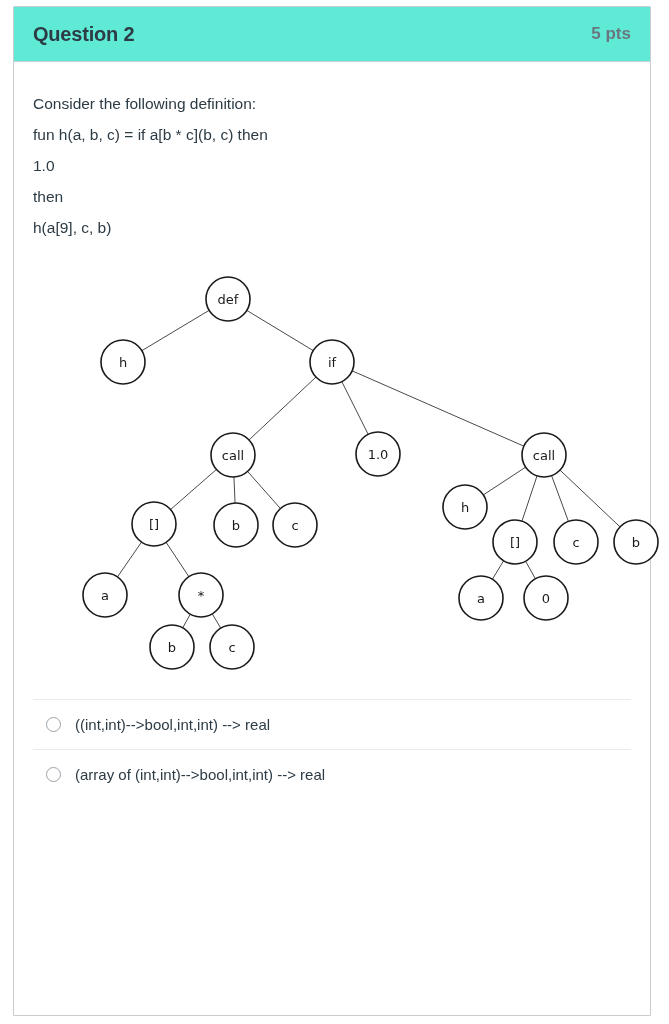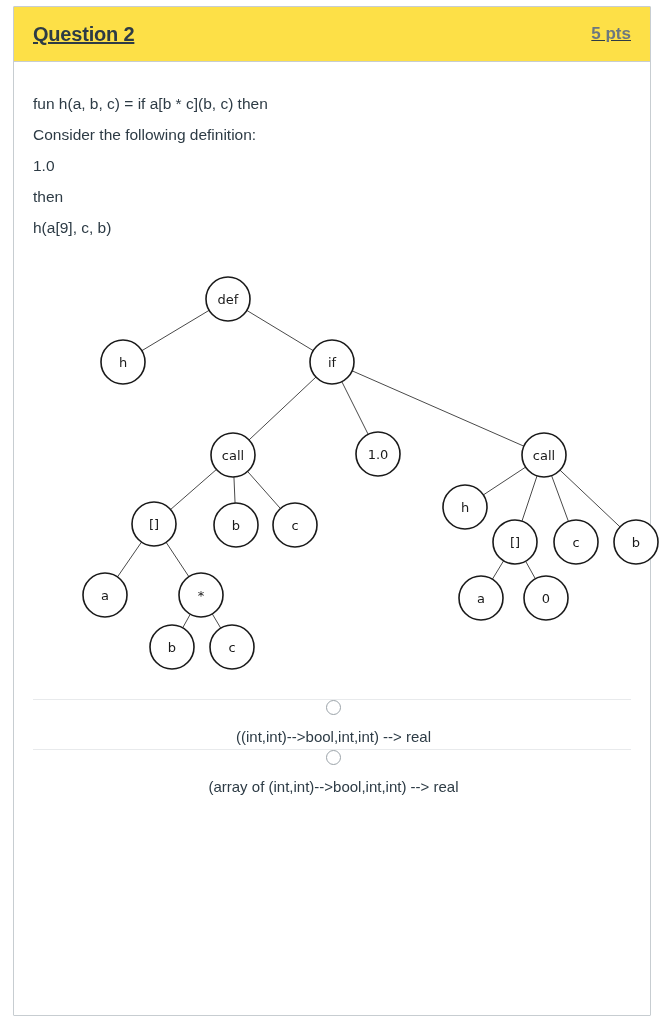--- a/index.html
+++ b/index.html
@@ -24,27 +24,26 @@
     top: 6px;
     width: 638px;
     height: 1010px;
     border: 1px solid #c7cdd1;
     background: #ffffff;
     border-radius: 1px;
   }
 
   .question-header {
     height: 55px;
-    background: #fde047;
+    background: #5eead4;
     border-bottom: 1px solid #c7cdd1;
     display: flex;
     align-items: center;
     justify-content: space-between;
     padding: 0 19px 0 19px;
-    text-decoration: underline;
   }
   .question-title {
     font-size: 20px;
     font-weight: bold;
     color: #2d3b45;
     letter-spacing: -0.2px;
   }
   .question-points {
     font-size: 17px;
     font-weight: bold;
@@ -93,21 +92,20 @@
     padding: 0 0 0 0;
   }
   .answer-row {
     display: flex;
     align-items: center;
     gap: 14px;
     height: 50px;
     border-top: 1px solid #e8eaec;
     padding-left: 13px;
     padding-right: 10px;
-    flex-direction: column;
   }
   .radio {
     flex: 0 0 auto;
     width: 15px;
     height: 15px;
     border: 1.5px solid #9ba3a9;
     border-radius: 50%;
     background: #ffffff;
   }
   .answer-text {
@@ -123,22 +121,22 @@
 <div class="question-card">
 
   <div class="question-header">
     <div class="question-title">Question 2</div>
     <div class="question-points">5 pts</div>
   </div>
 
   <div class="question-body">
 
     <div class="prompt">
+      <div class="prompt-line">Consider the following definition:</div>
       <div class="prompt-line">fun h(a, b, c) = if a[b * c](b, c) then</div>
-      <div class="prompt-line">Consider the following definition:</div>
       <div class="prompt-line">1.0</div>
       <div class="prompt-line">then</div>
       <div class="prompt-line">h(a[9], c, b)</div>
     </div>
 
     <div class="tree-wrap">
       <svg class="tree-svg" id="tree-svg" width="638" height="420" viewBox="0 0 638 420" xmlns="http://www.w3.org/2000/svg">
         <g id="tree-edges">
             <line x1="176.14" y1="39.32" x2="108.86" y2="79.68" class="tree-edge"></line>
             <line x1="213.82" y1="39.40" x2="280.18" y2="79.60" class="tree-edge"></line>

